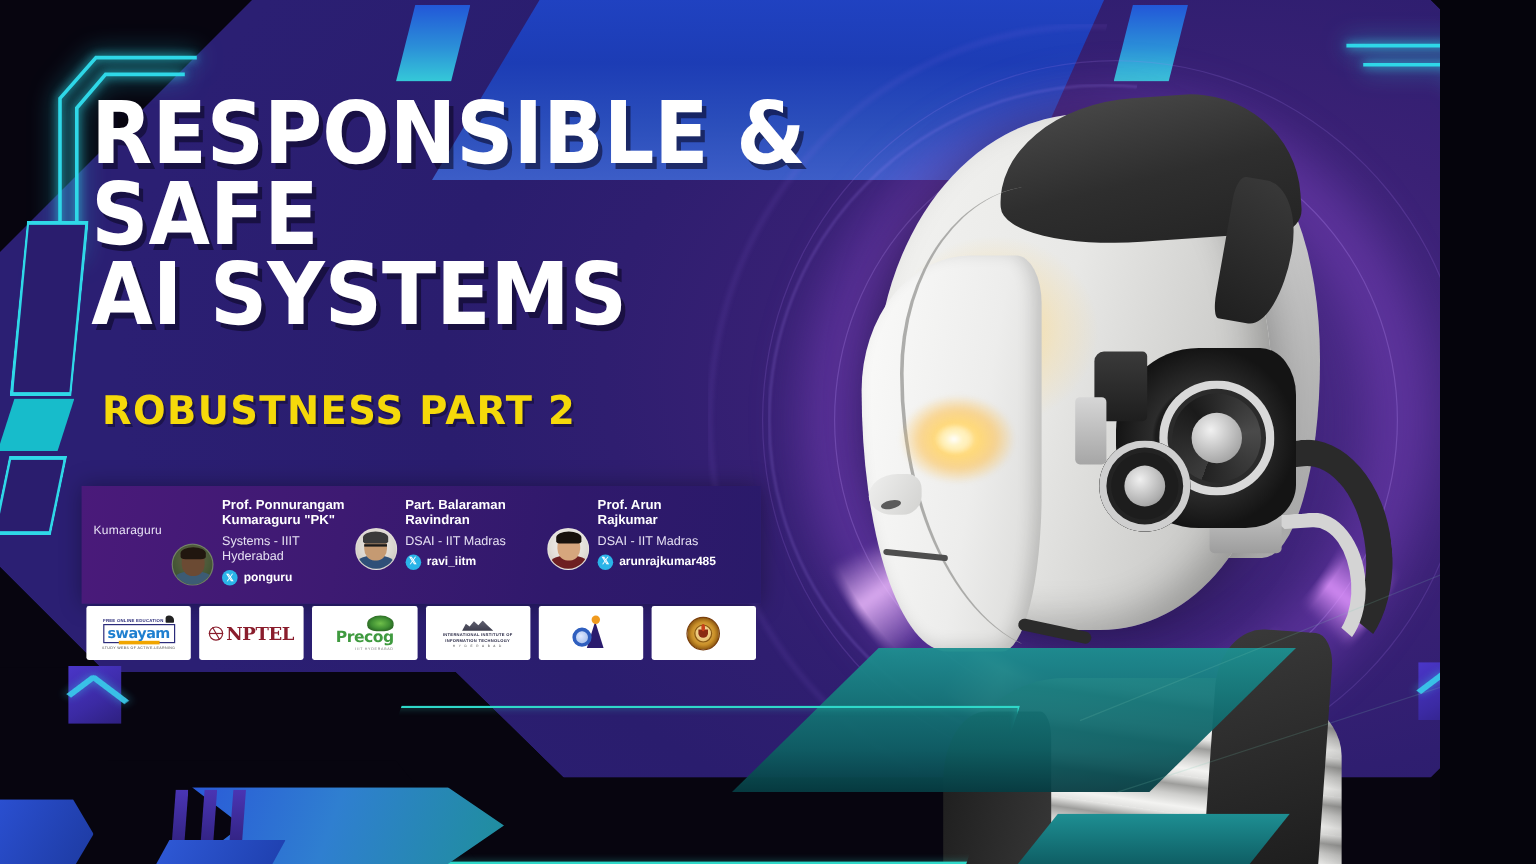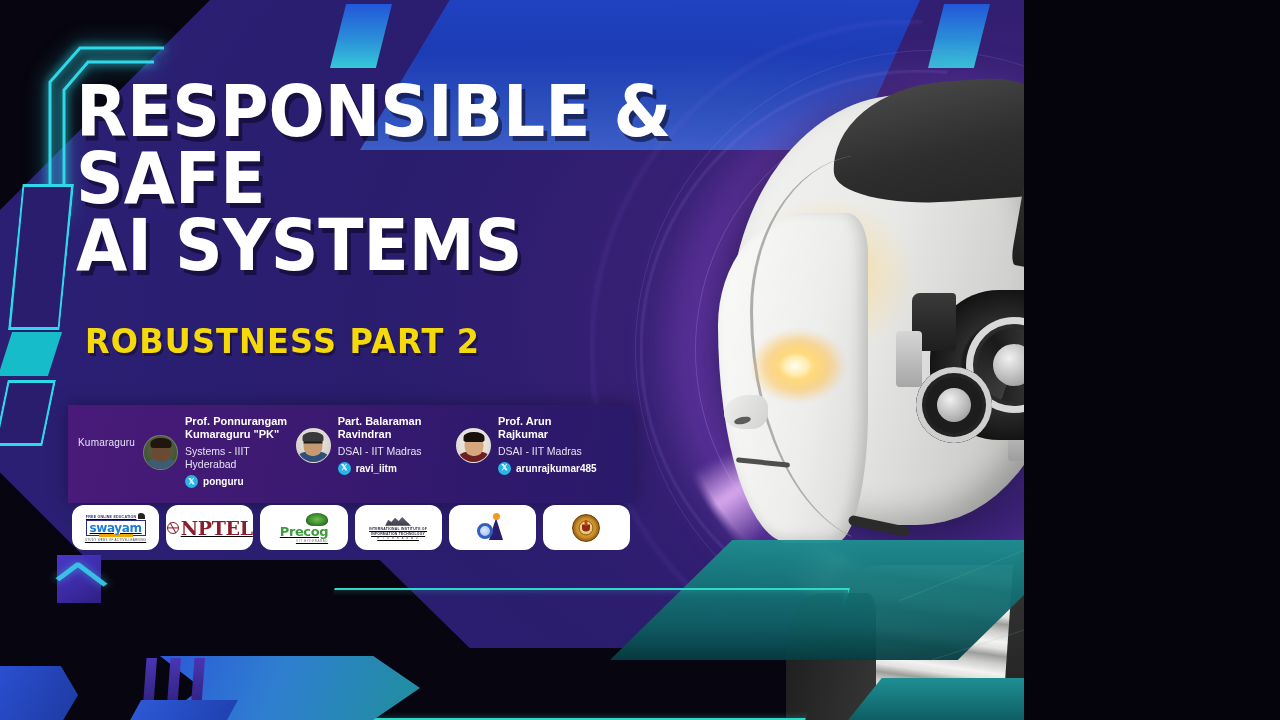--- a/index.html
+++ b/index.html
@@ -4,21 +4,21 @@
 <style>
   * { box-sizing: border-box; margin: 0; padding: 0; }
   html, body {
     width: 1280px; height: 720px;
     background: #05040c;
     overflow: hidden;
     font-family: "Liberation Sans", sans-serif;
   }
   #stage {
     position: relative;
-    width: 1024px; height: 720px;
+    width: 1200px; height: 720px;
     background: #a16207;
     overflow: hidden;
   }
 
   
   .bg-dark {
     position: absolute; inset: 0;
     background: #07050f;
   }
   
@@ -411,21 +411,21 @@
     box-shadow: 0 0 18px rgba(0,0,0,.35);
     display:flex; align-items:flex-start;
     padding: 10px 8px 0 10px;
   }
   .inst-label {
     color:#e7e2f5; font-size: 10px; font-weight: 400;
     margin-top: 22px; margin-right: 8px; white-space: nowrap;
     letter-spacing: .2px;
   }
   .inst {
-    display:flex; gap: 7px; align-items:center;
+    display:flex; gap: 7px; align-items:flex-end;
     margin-right: 6px;
   }
   .inst-av {
     width: 35px; height: 35px; border-radius: 50%;
     flex: 0 0 35px;
     margin-top: 2px;
     overflow: hidden;
     border: 1px solid rgba(255,255,255,.25);
     position: relative;
   }
@@ -478,24 +478,23 @@
     flex: 0 0 13px; line-height:1;
   }
   .handle-txt { color:#ffffff; font-size: 10px; font-weight: 700; }
 
   
   .logo-bar {
     position:absolute; left: 68px; top: 505px; width: 566px; height: 45px;
     display:flex; gap: 7px; padding: 0 4px;
   }
   .logo-card {
-    flex: 1 1 0; background:#ffffff; border-radius: 12px;
+    flex: 1 1 0; background:#ffffff; border-radius: 2px;
     display:flex; align-items:center; justify-content:center;
     overflow:hidden;
-    text-decoration:underline;
   }
   .logo-sway { display:flex; flex-direction:column; align-items:center; gap:1px; }
   .sway-top { font-size: 3.6px; color:#2b2b7a; letter-spacing:.2px; font-weight:700; }
   .sway-mid {
     display:flex; align-items:center; gap:2px;
     border: .8px solid #2b2b7a; padding: 0 3px;
   }
   .sway-word {
     font-family: "DejaVu Sans", sans-serif;
     font-weight: 900; font-size: 12px; color:#1f7fd0; letter-spacing:-.4px;
@@ -509,21 +508,21 @@
   .nptel-wheel {
     width: 12px; height: 12px; border-radius:50%;
     border: 1.4px solid #8a1d2c; position:relative;
   }
   .nptel-wheel::before, .nptel-wheel::after {
     content:''; position:absolute; left:50%; top:50%; width: 12px; height:1.2px;
     background:#8a1d2c; transform: translate(-50%,-50%);
   }
   .nptel-wheel::after { transform: translate(-50%,-50%) rotate(60deg); }
   .nptel-word {
-    font-family:"DejaVu Serif", serif; font-weight:700; font-size: 19px; color:#8a1d2c;
+    font-family:"DejaVu Serif", serif; font-weight:700; font-size: 15px; color:#8a1d2c;
     letter-spacing:-.3px;
   }
 
   .logo-precog { display:flex; flex-direction:column; align-items:flex-end; }
   .pre-tree {
     width: 22px; height: 13px;
     background: radial-gradient(closest-side, #6fbf4a 0%, #3f8f33 70%, #2e6e26 100%);
     border-radius: 50% 50% 36% 36%;
     margin-bottom: -2px;
   }

